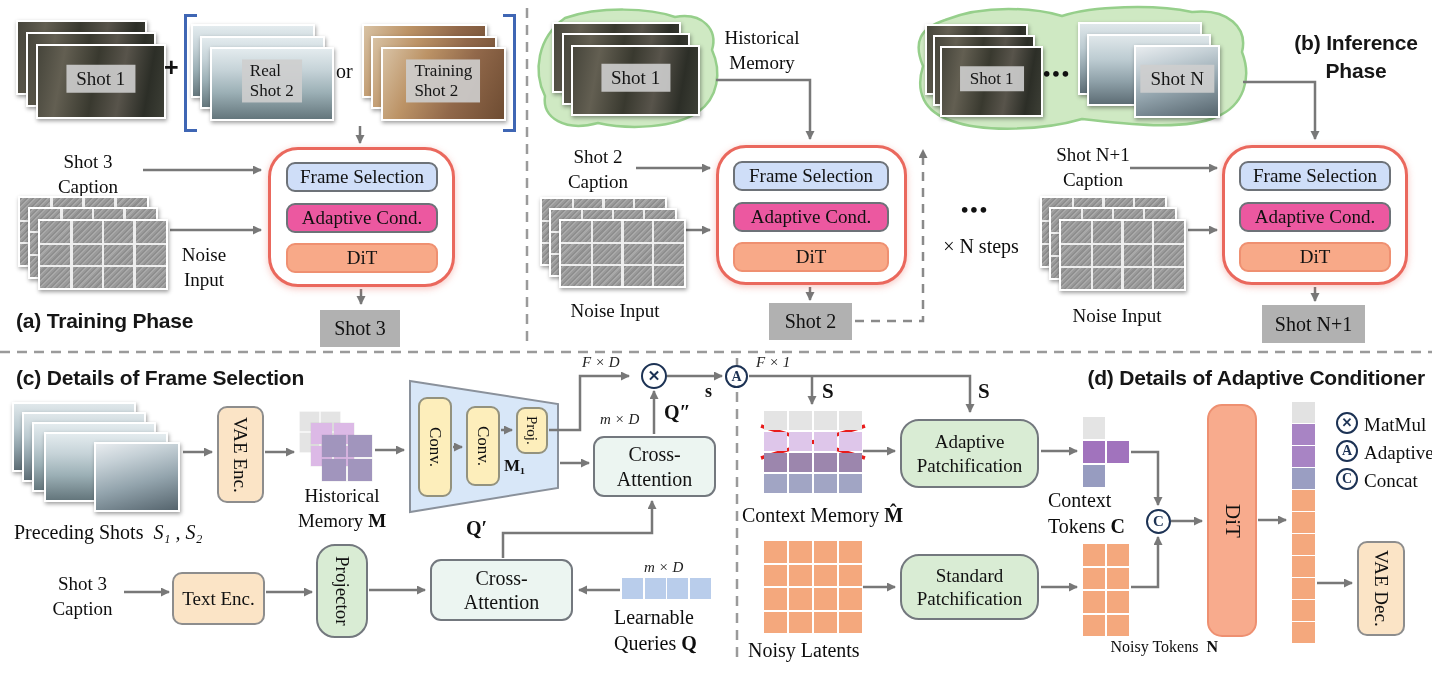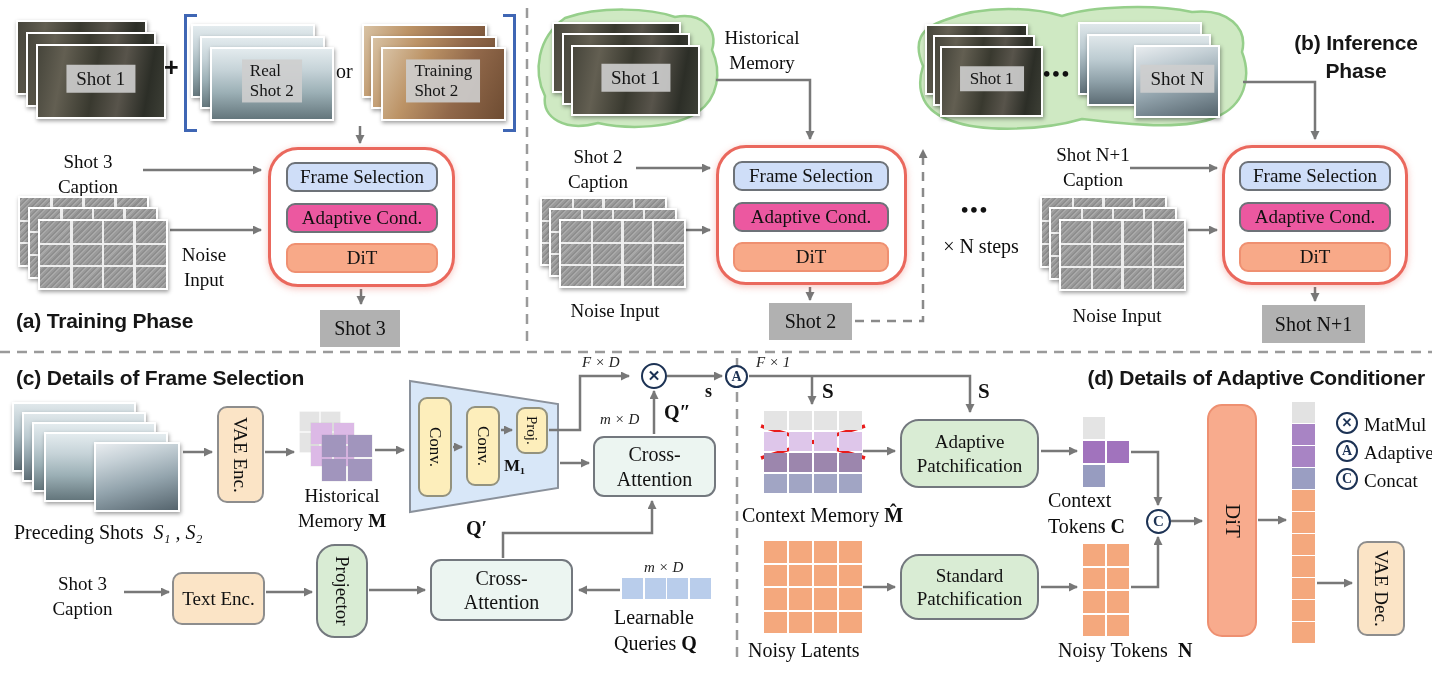--- a/index.html
+++ b/index.html
@@ -443,18 +443,18 @@
   <div class="abs z2" style="left:1083px;top:544px;width:46px;height:92px;display:grid;grid-template-columns:1fr 1fr;grid-template-rows:repeat(4,1fr);gap:2px">
     <div style="background:#f4a87d"></div>
       <div style="background:#f4a87d"></div>
     <div style="background:#f4a87d"></div>
       <div style="background:#f4a87d"></div>
     <div style="background:#f4a87d"></div>
       <div style="background:#f4a87d"></div>
     <div style="background:#f4a87d"></div>
       <div style="background:#f4a87d"></div>
   </div>
-  <div class="abs z2 lbl" style="left:1058px;top:637px;width:160px;white-space:nowrap;font-size:20px;text-align:left">
+  <div class="abs z2 lbl" style="left:1058px;top:637px;width:160px;white-space:nowrap;font-size:16px;text-align:right">
     <span>Noisy Tokens</span>&nbsp;
     <span class="mb">N</span>
   </div>
 
 </div>
 
 </body></html>

